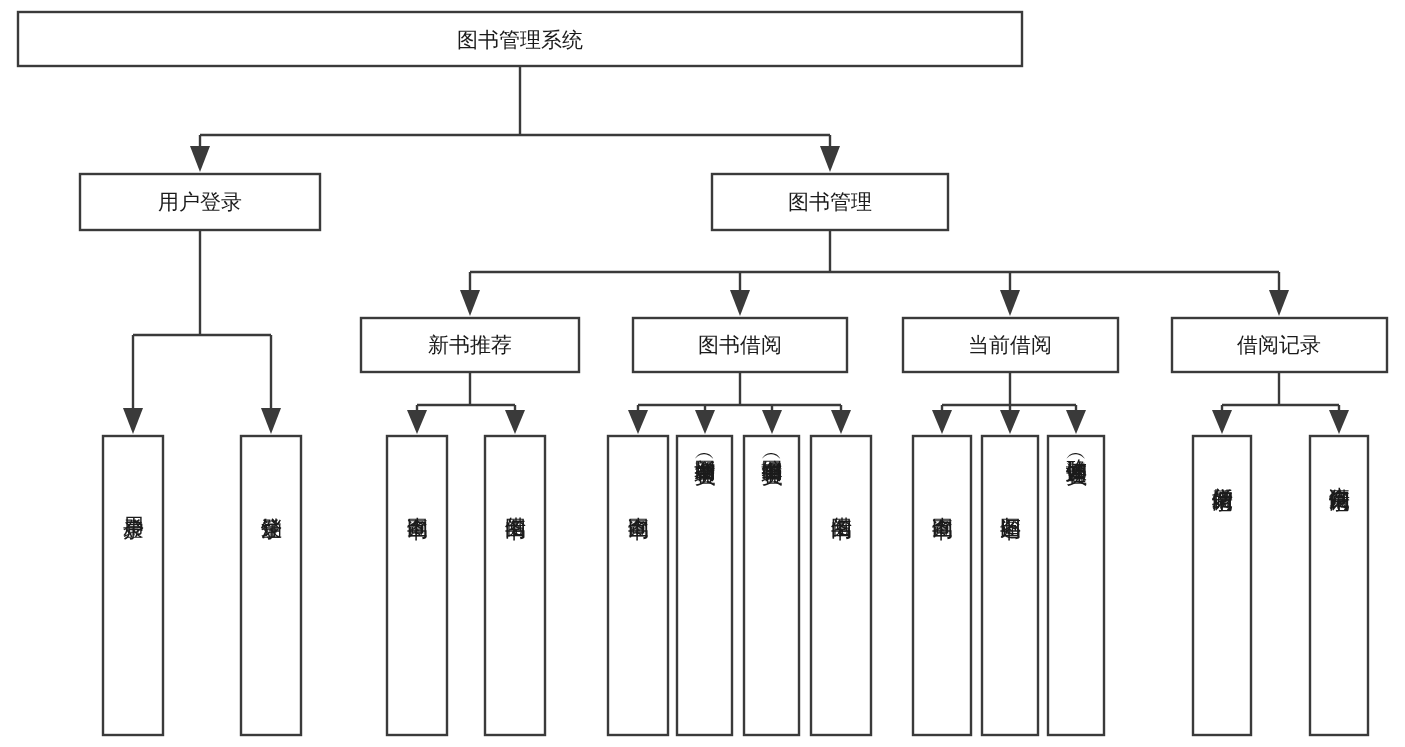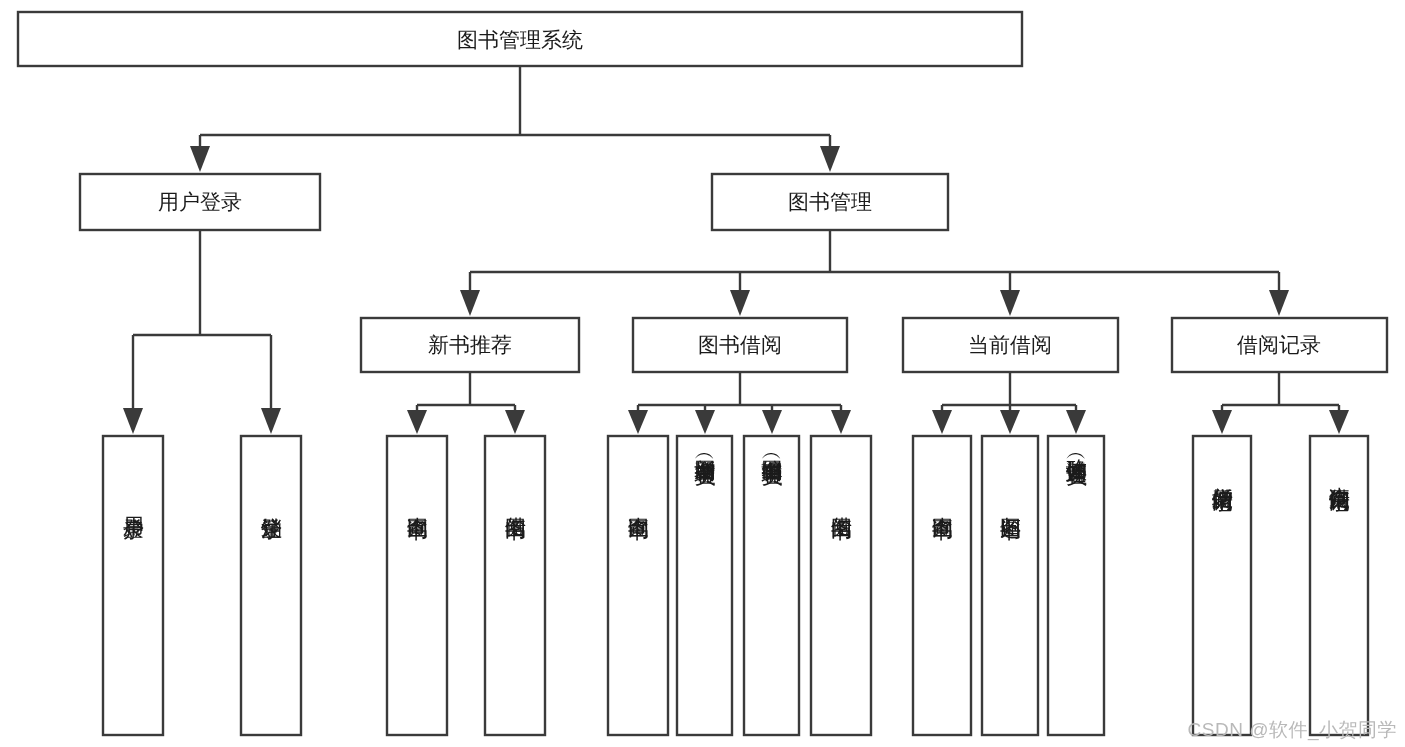--- a/index.html
+++ b/index.html
@@ -220,15 +220,14 @@
   <div class="node-label-v" style="left:913px; top:500px; width:58px; height:235px; justify-content:flex-start;">查询图书</div>
 
   <div class="node-label-v" style="left:982px; top:500px; width:56px; height:235px; justify-content:flex-start;">归还图书</div>
 
   <div class="node-label-v" style="left:1048px; top:442px; width:56px; height:293px; justify-content:flex-start;">确认归还（管理员）</div>
 
   <div class="node-label-v" style="left:1193px; top:470px; width:58px; height:265px; justify-content:flex-start;">新增借阅记录</div>
 
   <div class="node-label-v" style="left:1310px; top:470px; width:58px; height:265px; justify-content:flex-start;">查询借阅记录</div>
 
-  <div class="watermark">CSDN @软件_小贺同学</div>
 
 </div>
 
 </body></html>

